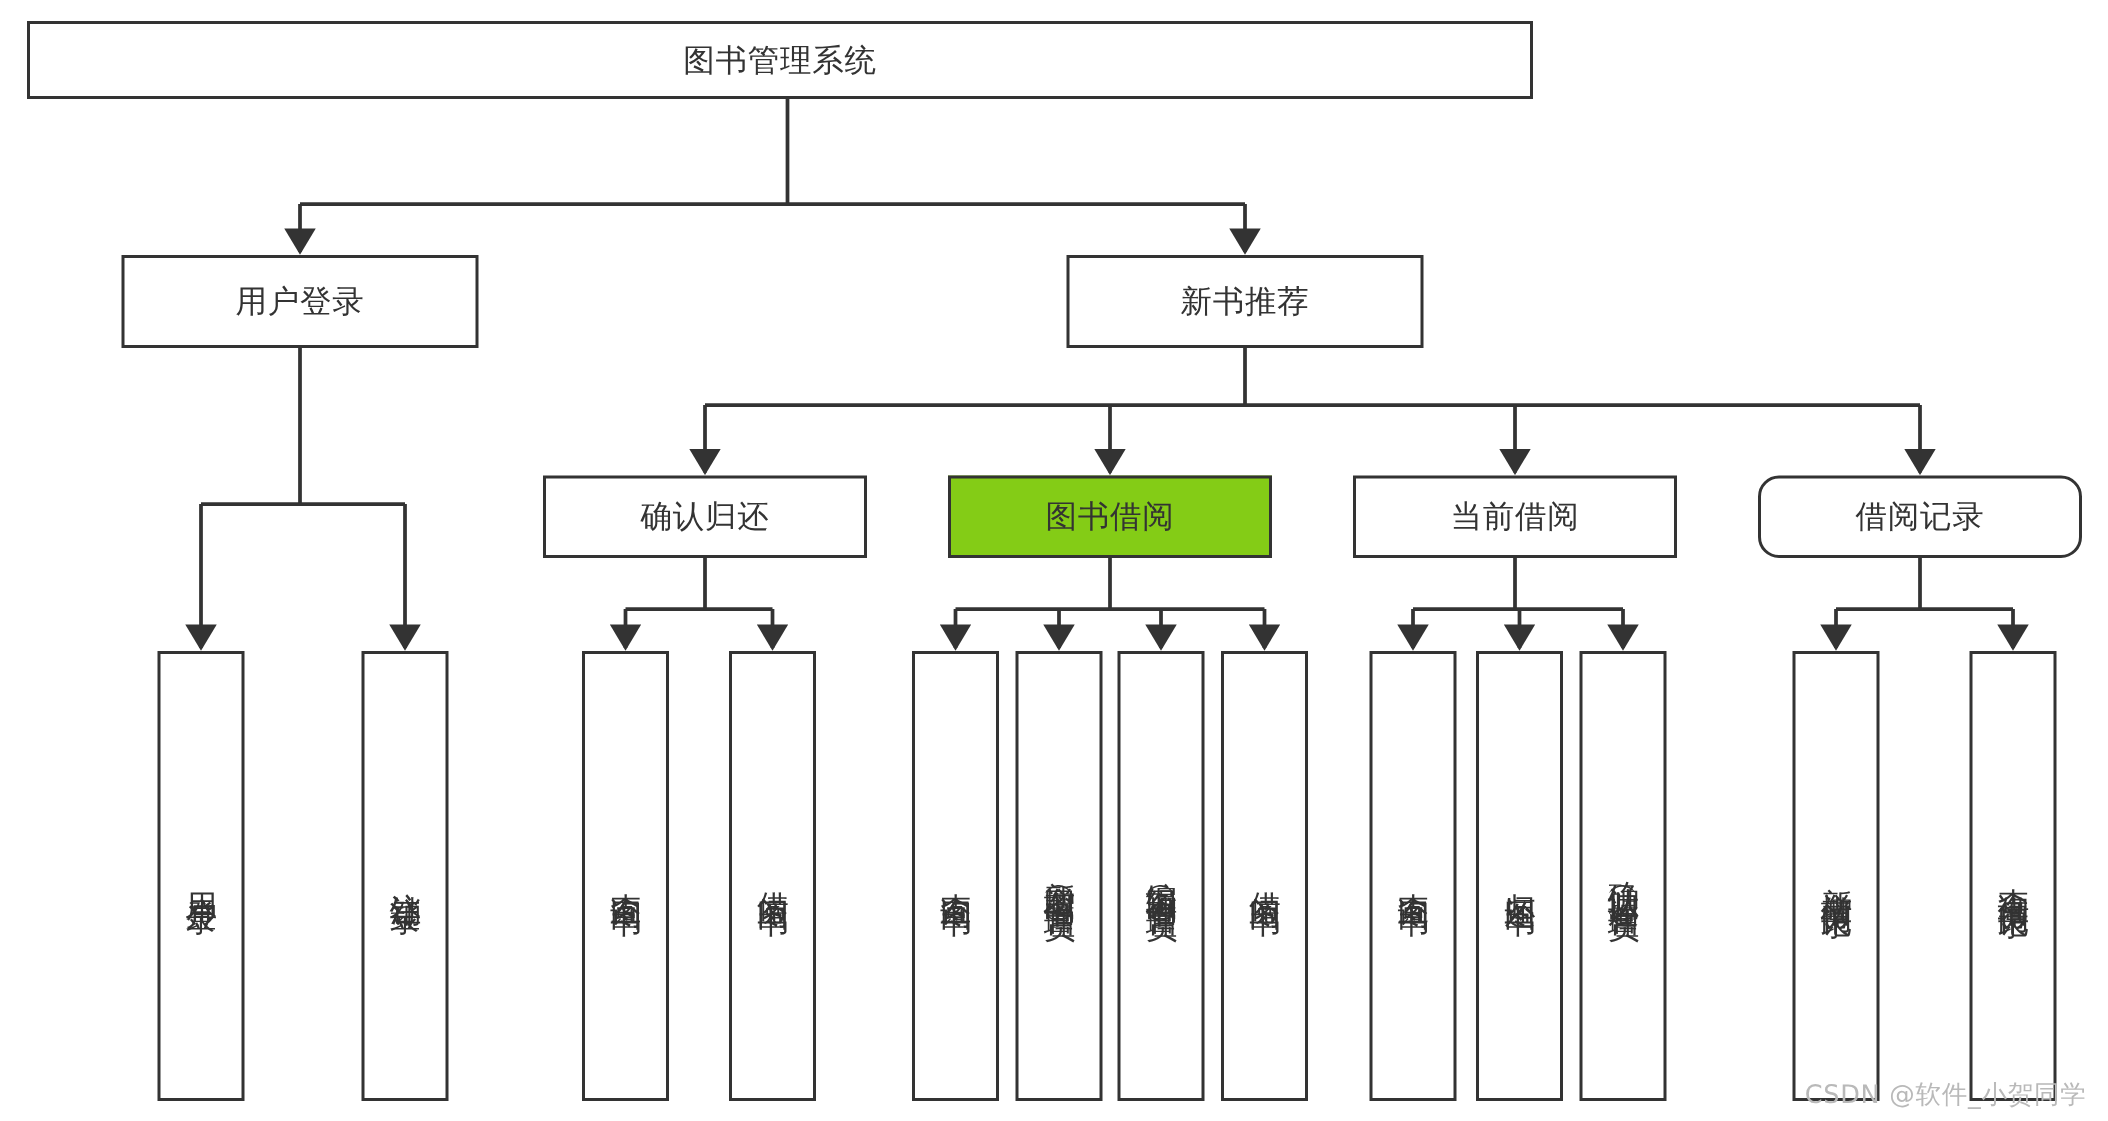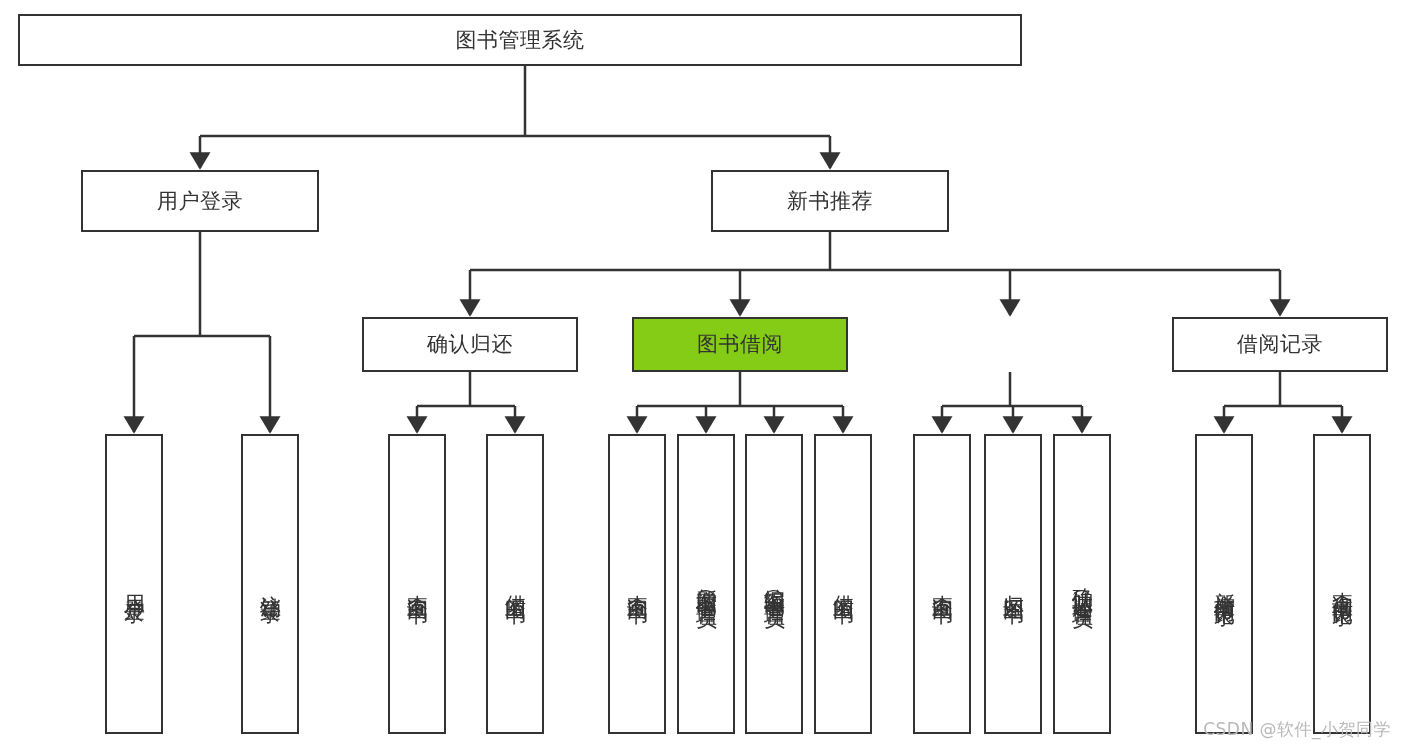--- a/index.html
+++ b/index.html
@@ -127,21 +127,24 @@
   <div class="node h" style="left: 711px; top: 170px; width: 238px; height: 62px; border-color: rgb(51, 51, 51); color: rgb(51, 51, 51); background: rgb(255, 255, 255);">
     <span>新书推荐</span>
   </div>
 
   <div class="node h" style="left: 362px; top: 317px; width: 216px; height: 55px; border-color: rgb(51, 51, 51); color: rgb(51, 51, 51); background: rgb(255, 255, 255);">
     <span>确认归还</span>
   </div>
   <div class="node h" style="left: 632px; top: 317px; width: 216px; height: 55px; border-color: rgb(51, 51, 51); color: rgb(51, 51, 51); background: #84cc16;">
     <span>图书借阅</span>
   </div>
-  <div class="node h" style="left: 1172px; top: 317px; width: 216px; height: 55px; border-color: rgb(51, 51, 51); color: rgb(51, 51, 51); background: rgb(255, 255, 255);">
+  <div class="node h" style="left: 902px; top: 317px; width: 216px; height: 55px; border-color: rgb(51, 51, 51); color: rgb(51, 51, 51); background: rgb(255, 255, 255);">
+    <span>当前借阅</span>
+  </div>
+  <div class="node h" style="left: 1172px; top: 317px; width: 216px; height: 55px; border-color: rgb(51, 51, 51); color: rgb(51, 51, 51); background: rgb(255, 255, 255); border-radius: 14px;">
     <span>借阅记录</span>
   </div>
 
   <div class="node v" style="left: 105px; top: 434px; width: 58px; height: 300px; border-color: rgb(51, 51, 51); color: rgb(51, 51, 51); background: rgb(255, 255, 255);">
     <span class="vtext">用户登录</span>
   </div>
   <div class="node v" style="left: 241px; top: 434px; width: 58px; height: 300px; border-color: rgb(51, 51, 51); color: rgb(51, 51, 51); background: rgb(255, 255, 255);">
     <span class="vtext">注销登录</span>
   </div>
   <div class="node v" style="left: 388px; top: 434px; width: 58px; height: 300px; border-color: rgb(51, 51, 51); color: rgb(51, 51, 51); background: rgb(255, 255, 255);">

